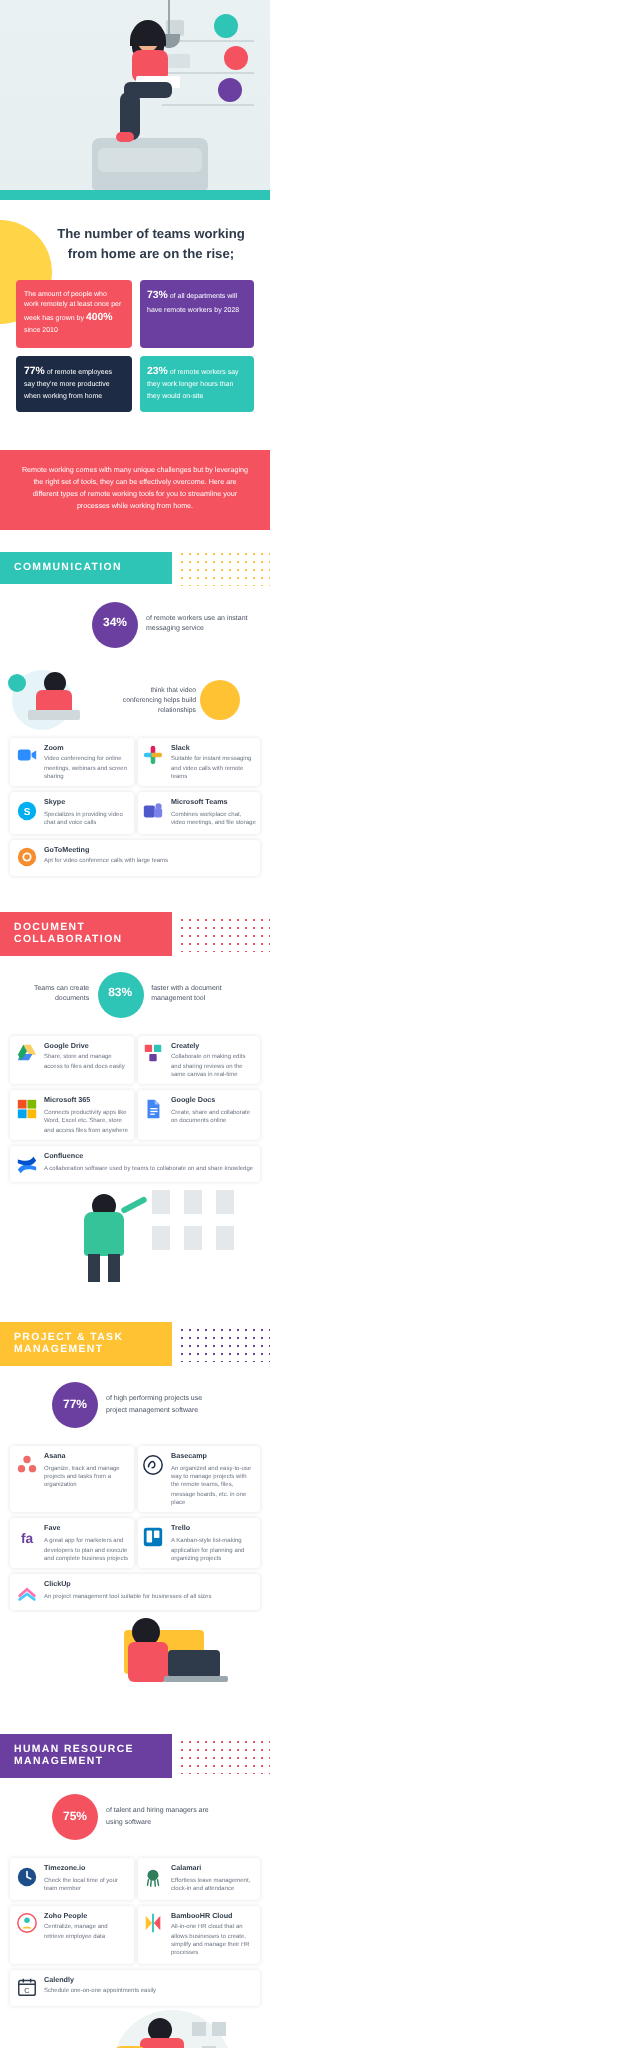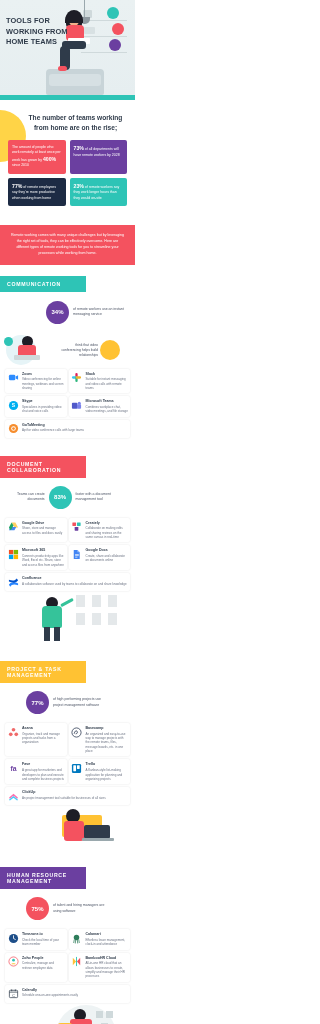--- a/index.html
+++ b/index.html
@@ -120,21 +120,20 @@
       <div class="hbody" style="left:10px;top:2px;width:16px;height:19px;background:#1d1d26;border-radius:8px 8px 5px 5px;"></div>
       <div class="hbody" style="left:13px;top:8px;width:10px;height:10px;background:#f0b08a;border-radius:50%;"></div>
       <div class="hbody" style="left:9px;top:3px;width:18px;height:12px;background:#1d1d26;border-radius:9px 9px 0 0;"></div>
       <div class="hbody" style="left:10px;top:17px;width:18px;height:16px;background:#f4525f;border-radius:4px;"></div>
       <div class="hbody" style="left:12px;top:30px;width:22px;height:6px;background:#ffffff;border-radius:1px;"></div>
       <div class="hbody" style="left:6px;top:33px;width:24px;height:8px;background:#2f3b4a;border-radius:3px;"></div>
       <div class="hbody" style="left:4px;top:38px;width:10px;height:24px;background:#2f3b4a;border-radius:4px;"></div>
       <div class="hbody" style="left:2px;top:58px;width:9px;height:5px;background:#f4525f;border-radius:3px;"></div>
     </div>
 
-    <div class="hero-title">TOOLS FOR WORKING FROM HOME TEAMS</div>
   </div>
 
   <div class="teal-bar"></div>
 
   <div class="intro">
     <div class="yellow-blob"></div>
     <div class="intro-head">The number of teams working from home are on the rise;</div>
 
     <div class="stat-grid">
       <div class="stat-card c-red">

